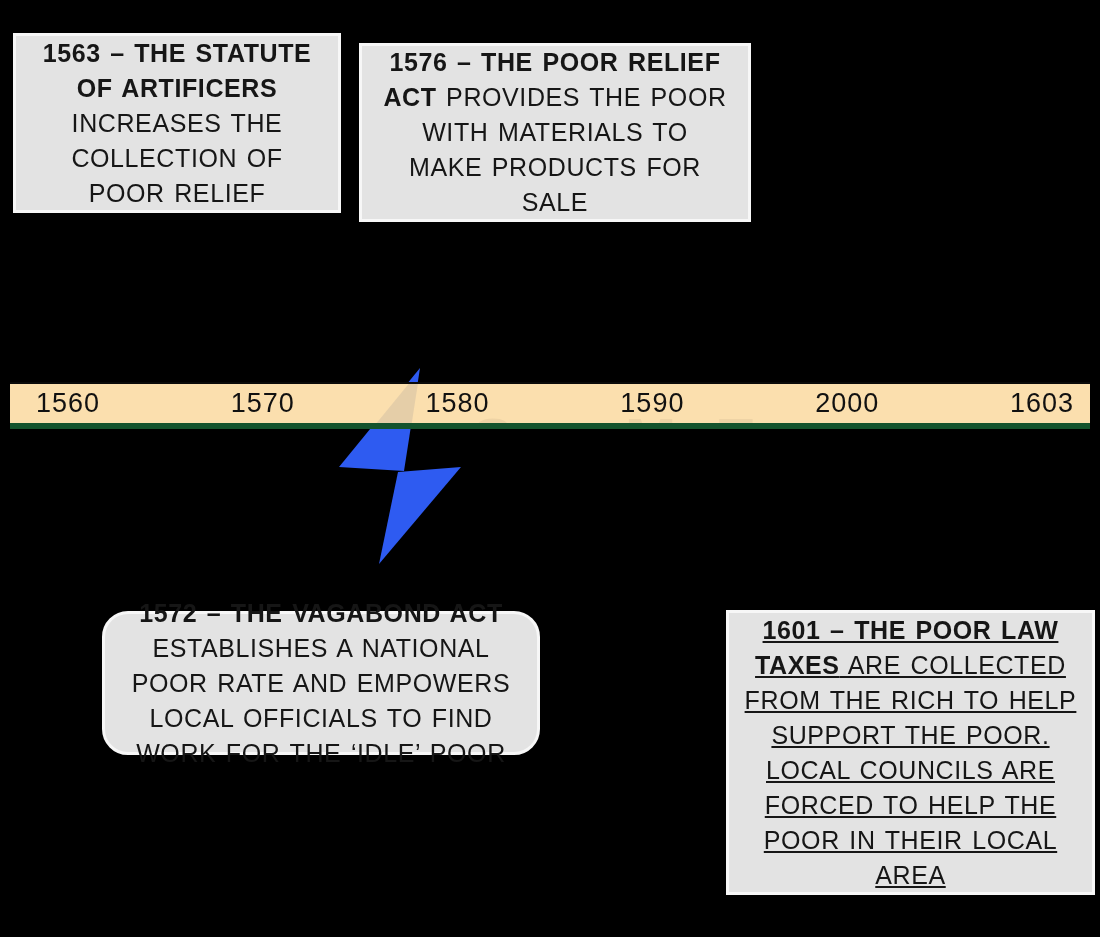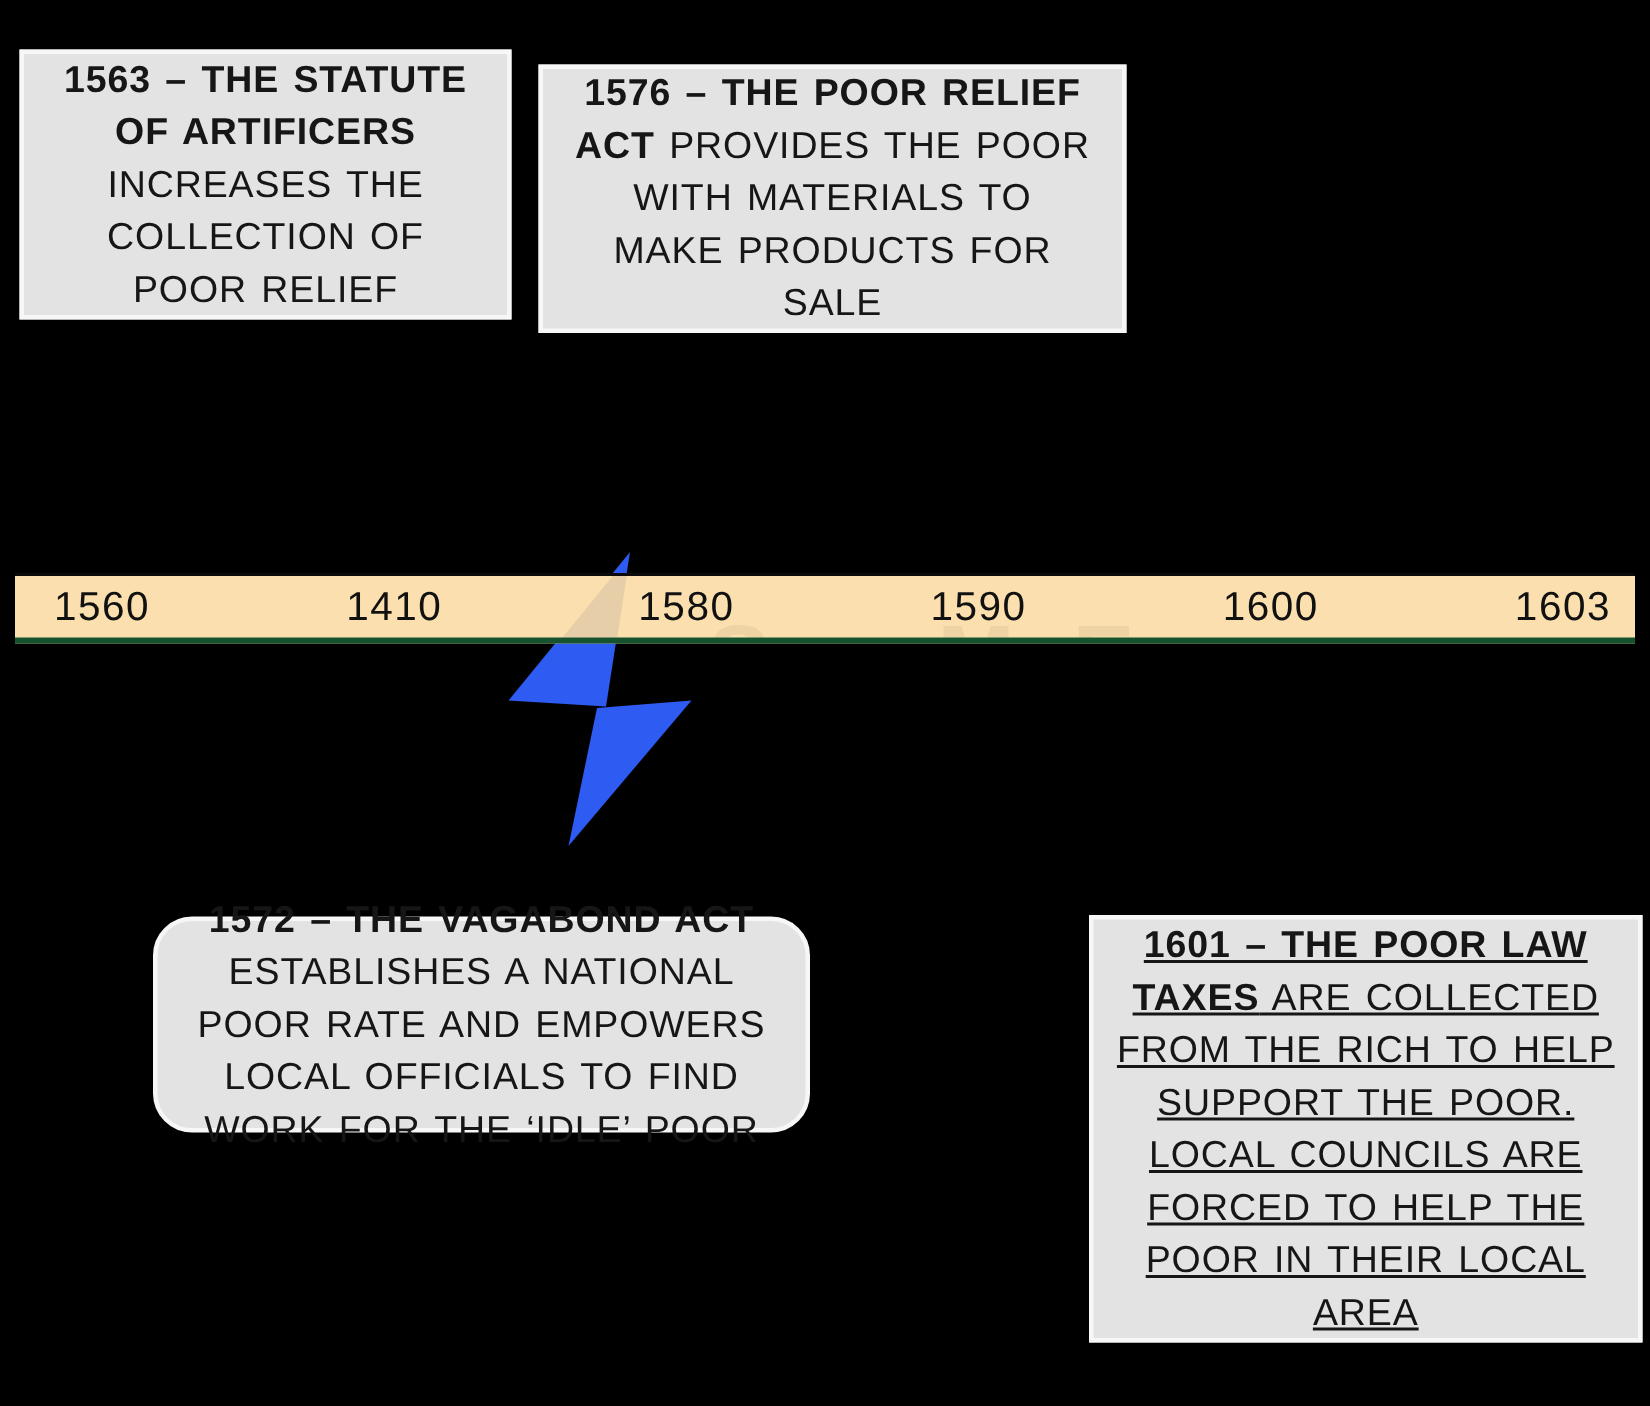--- a/index.html
+++ b/index.html
@@ -44,21 +44,21 @@
 
   
   .timeline-bar {
     position: absolute;
     left: 10px;
     top: 382px;
     width: 1080px;
     height: 47px;
     background: #fbdfae;
     border-top: 2px solid #0a0a0a;
-    border-bottom: 4px solid #14532d;
+    border-bottom: 6px solid #14532d;
     box-sizing: border-box;
     z-index: 2;
     display: flex;
     align-items: center;
     justify-content: space-between;
     padding: 0 16px 0 26px;
     overflow: hidden;
   }
   .year-label {
     position: relative;
@@ -105,24 +105,24 @@
   </svg>
 
   <div class="timeline-bar">
     <span class="bar-watermark-text">SaveMyExams</span>
 
     <svg class="bar-bolt-shadow" width="1080" height="47" viewBox="0 0 1080 47">
       <polygon points="410,-14 394,89 329,85" fill="rgba(40,60,120,0.10)"></polygon>
       <polygon points="388,90 451,85 369,182" fill="rgba(40,60,120,0.10)"></polygon>
     </svg>
     <span class="year-label">1560</span>
-    <span class="year-label">1410</span>
+    <span class="year-label">1570</span>
     <span class="year-label">1580</span>
     <span class="year-label">1590</span>
-    <span class="year-label">1600</span>
+    <span class="year-label">2000</span>
     <span class="year-label">1603</span>
   </div>
 
   <div class="event-box box-1563">
     <p><span class="event-title">1563 – THE STATUTE
 OF ARTIFICERS</span><span class="event-desc">
 INCREASES THE
 COLLECTION OF
 POOR RELIEF</span></p>
   </div>

